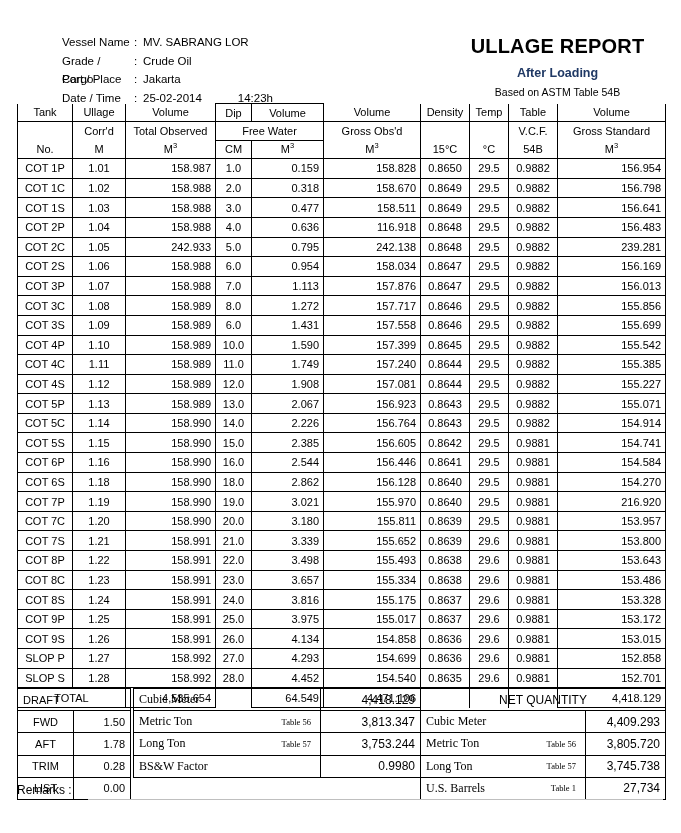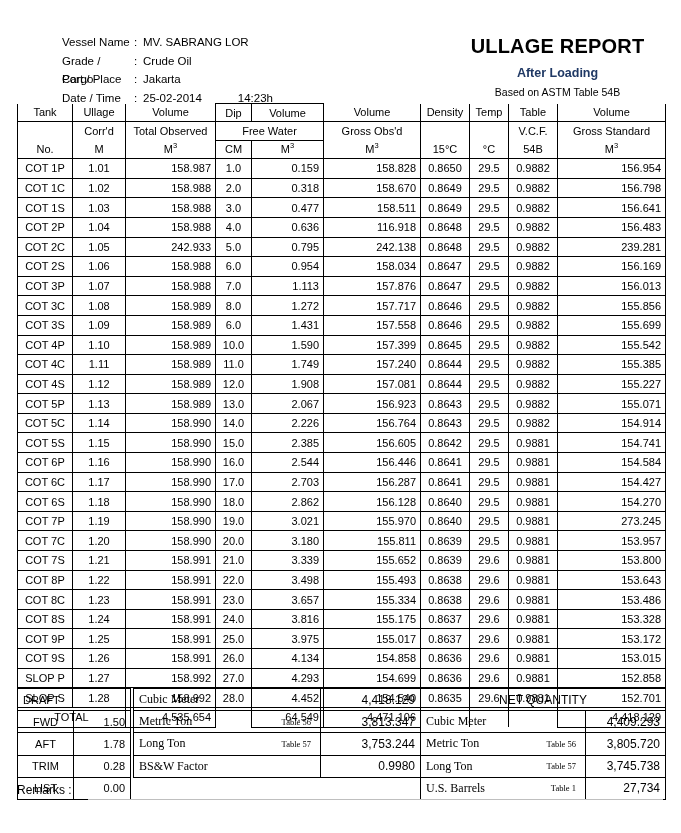--- a/index.html
+++ b/index.html
@@ -339,32 +339,20 @@
           <td class="r">158.990</td>
           <td class="c">16.0</td>
           <td class="r">2.544</td>
           <td class="r">156.446</td>
           <td class="c">0.8641</td>
           <td class="c">29.5</td>
           <td class="c">0.9881</td>
           <td class="r">154.584</td>
         </tr>
         <tr>
-          <td class="c">COT 6C</td>
-          <td class="c">1.17</td>
-          <td class="r">158.990</td>
-          <td class="c">17.0</td>
-          <td class="r">2.703</td>
-          <td class="r">156.287</td>
-          <td class="c">0.8641</td>
-          <td class="c">29.5</td>
-          <td class="c">0.9881</td>
-          <td class="r">154.427</td>
-        </tr>
-        <tr>
           <td class="c">COT 6S</td>
           <td class="c">1.18</td>
           <td class="r">158.990</td>
           <td class="c">18.0</td>
           <td class="r">2.862</td>
           <td class="r">156.128</td>
           <td class="c">0.8640</td>
           <td class="c">29.5</td>
           <td class="c">0.9881</td>
           <td class="r">154.270</td>
@@ -372,21 +360,21 @@
         <tr>
           <td class="c">COT 7P</td>
           <td class="c">1.19</td>
           <td class="r">158.990</td>
           <td class="c">19.0</td>
           <td class="r">3.021</td>
           <td class="r">155.970</td>
           <td class="c">0.8640</td>
           <td class="c">29.5</td>
           <td class="c">0.9881</td>
-          <td class="r">273.245</td>
+          <td class="r">216.920</td>
         </tr>
         <tr>
           <td class="c">COT 7C</td>
           <td class="c">1.20</td>
           <td class="r">158.990</td>
           <td class="c">20.0</td>
           <td class="r">3.180</td>
           <td class="r">155.811</td>
           <td class="c">0.8639</td>
           <td class="c">29.5</td>

